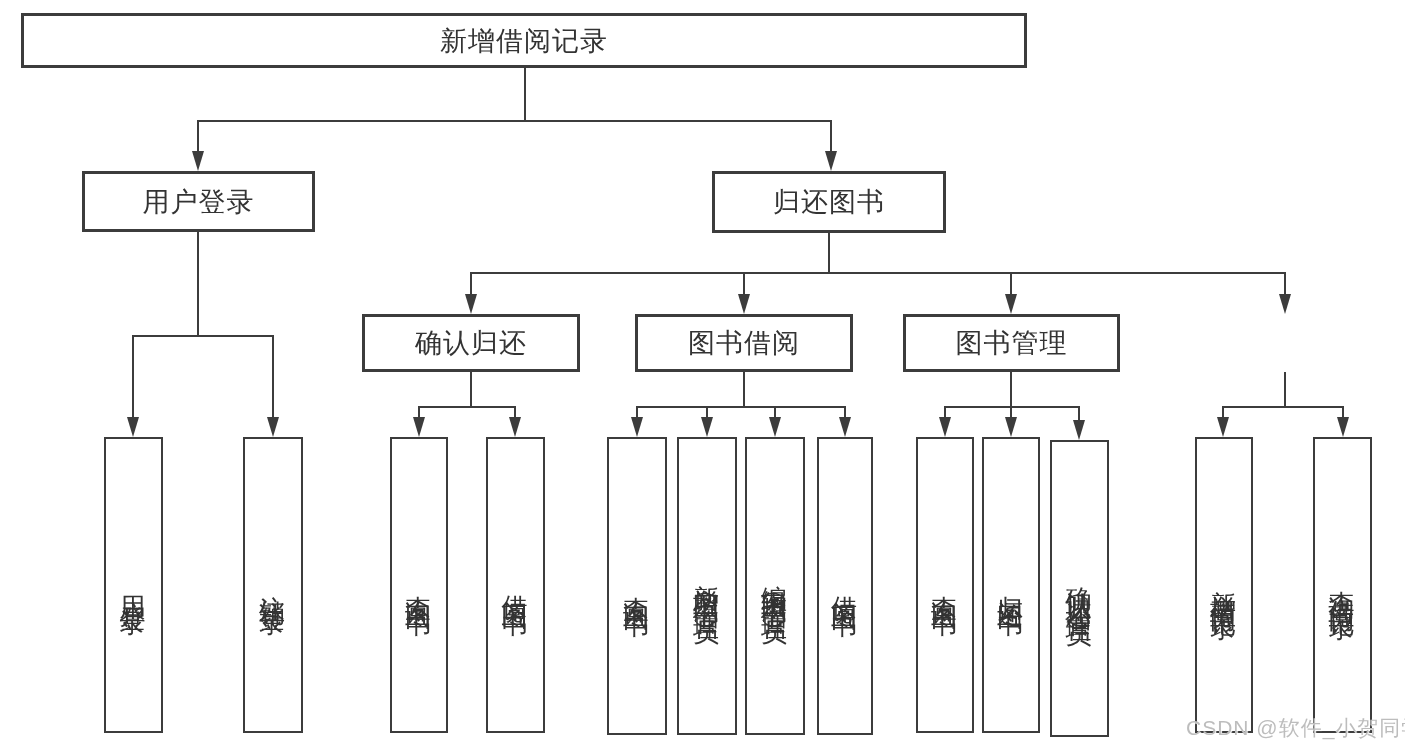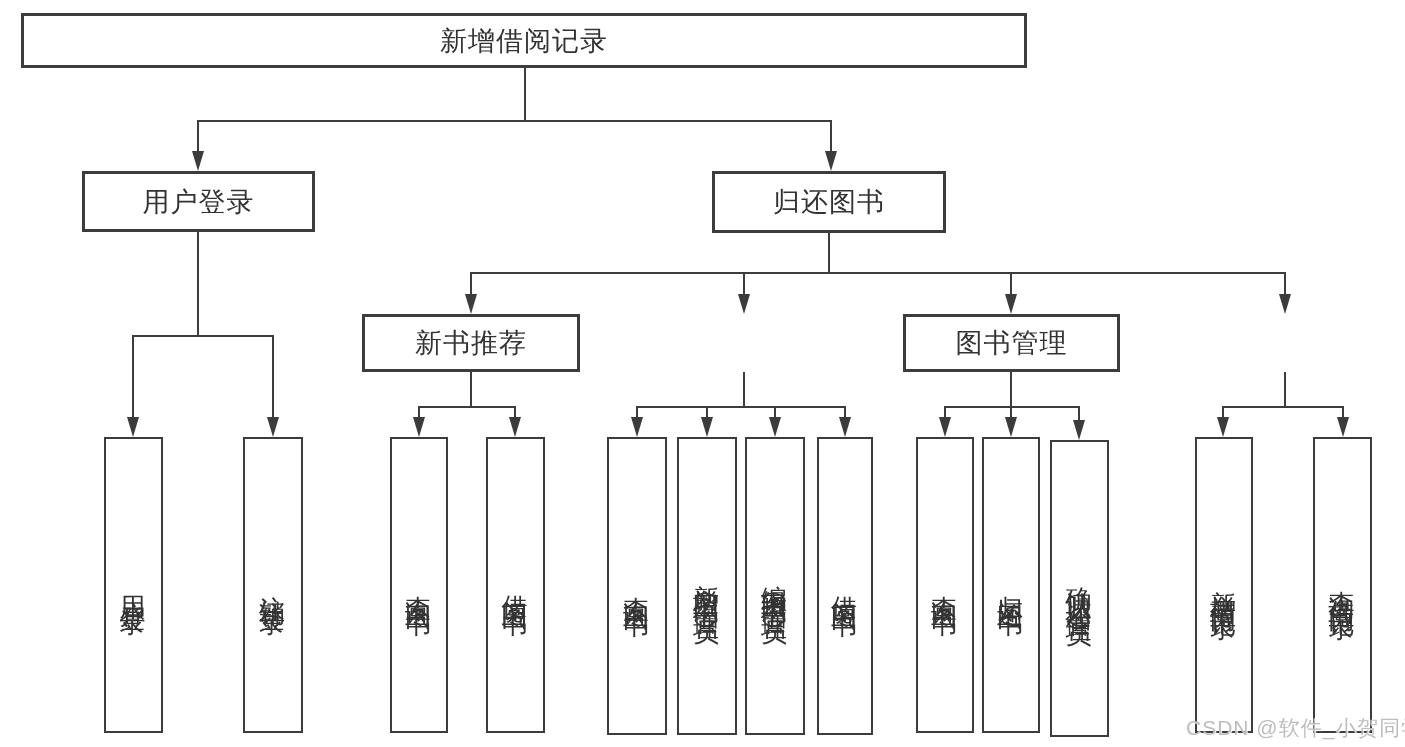--- a/index.html
+++ b/index.html
@@ -66,21 +66,24 @@
   <div class="vline" style="left:470px;top:272px;height:24px"></div>
   <div class="arrow" style="left:465px;top:294px"></div>
   <div class="vline" style="left:743px;top:272px;height:24px"></div>
   <div class="arrow" style="left:738px;top:294px"></div>
   <div class="vline" style="left:1010px;top:272px;height:24px"></div>
   <div class="arrow" style="left:1005px;top:294px"></div>
   <div class="vline" style="left:1284px;top:272px;height:24px"></div>
   <div class="arrow" style="left:1279px;top:294px"></div>
 
   <div class="box" style="left:362px;top:314px;width:218px;height:58px">
-    <span>新书推荐</span>
+    <span>确认归还</span>
+  </div>
+  <div class="box" style="left:635px;top:314px;width:218px;height:58px">
+    <span>图书借阅</span>
   </div>
   <div class="box" style="left:903px;top:314px;width:217px;height:58px">
     <span>图书管理</span>
   </div>
 
   <div class="vline" style="left:470px;top:372px;height:35px"></div>
   <div class="hline" style="left:418px;top:406px;width:98px"></div>
   <div class="vline" style="left:418px;top:406px;height:13px"></div>
   <div class="arrow" style="left:413px;top:417px"></div>
   <div class="vline" style="left:514px;top:406px;height:13px"></div>

